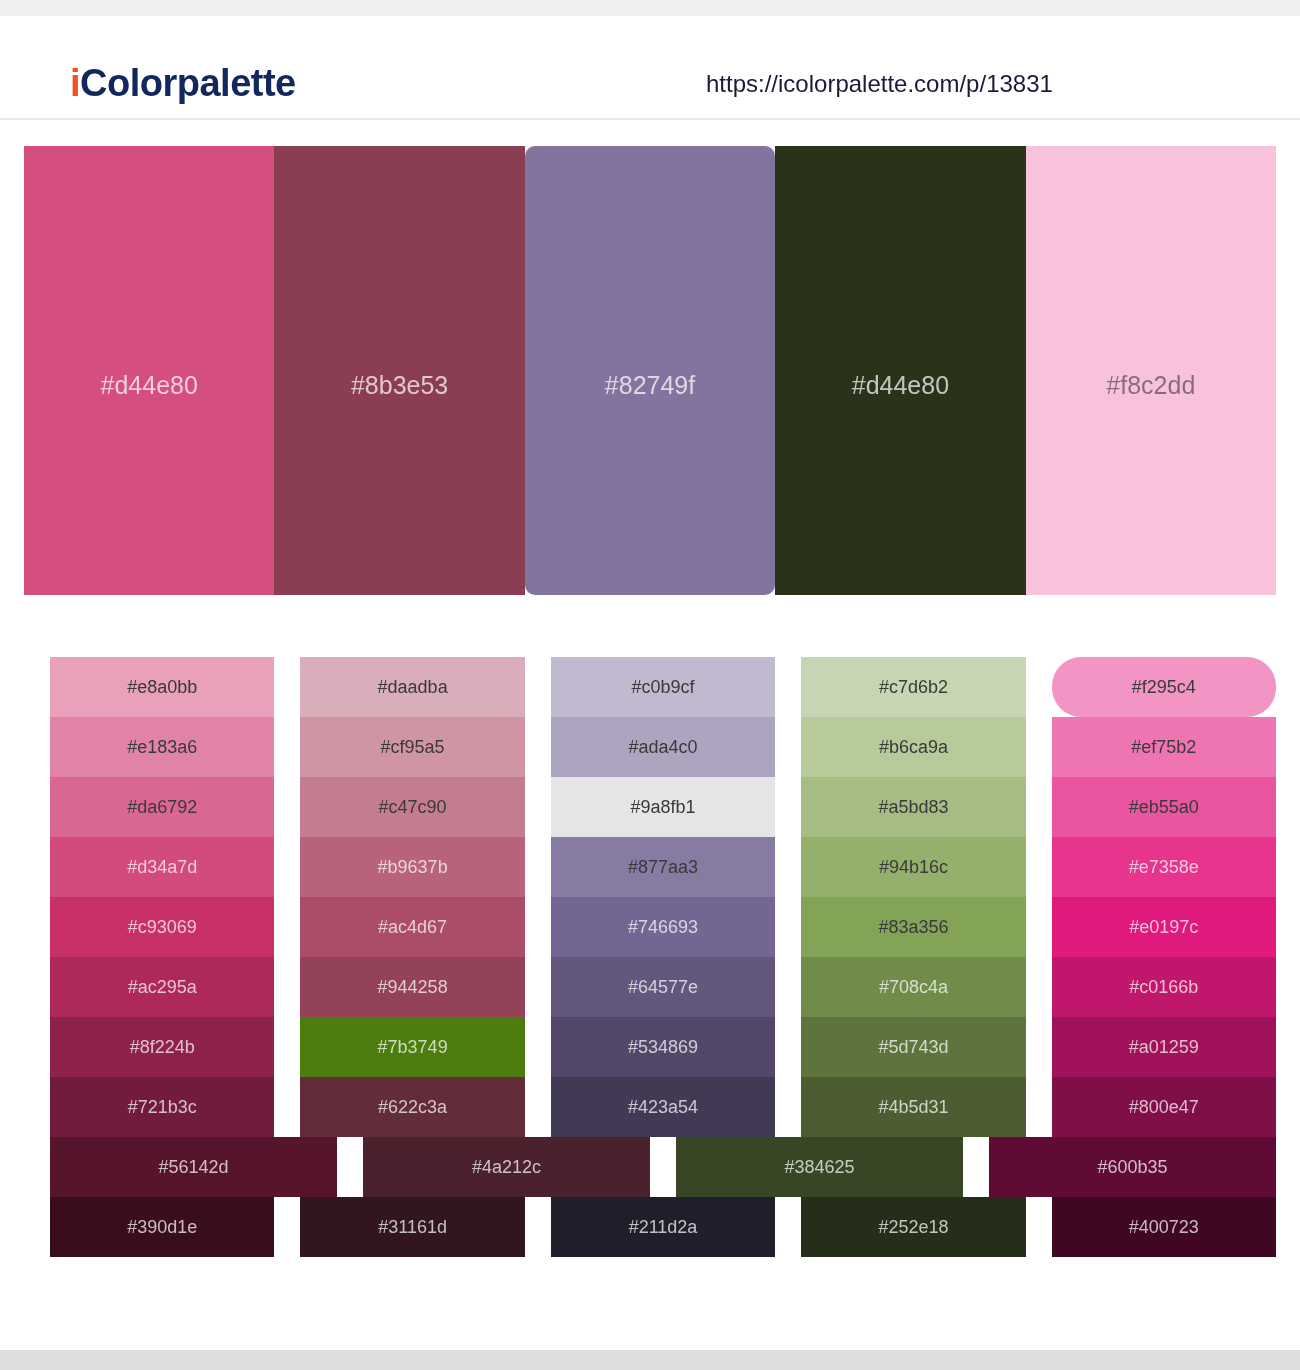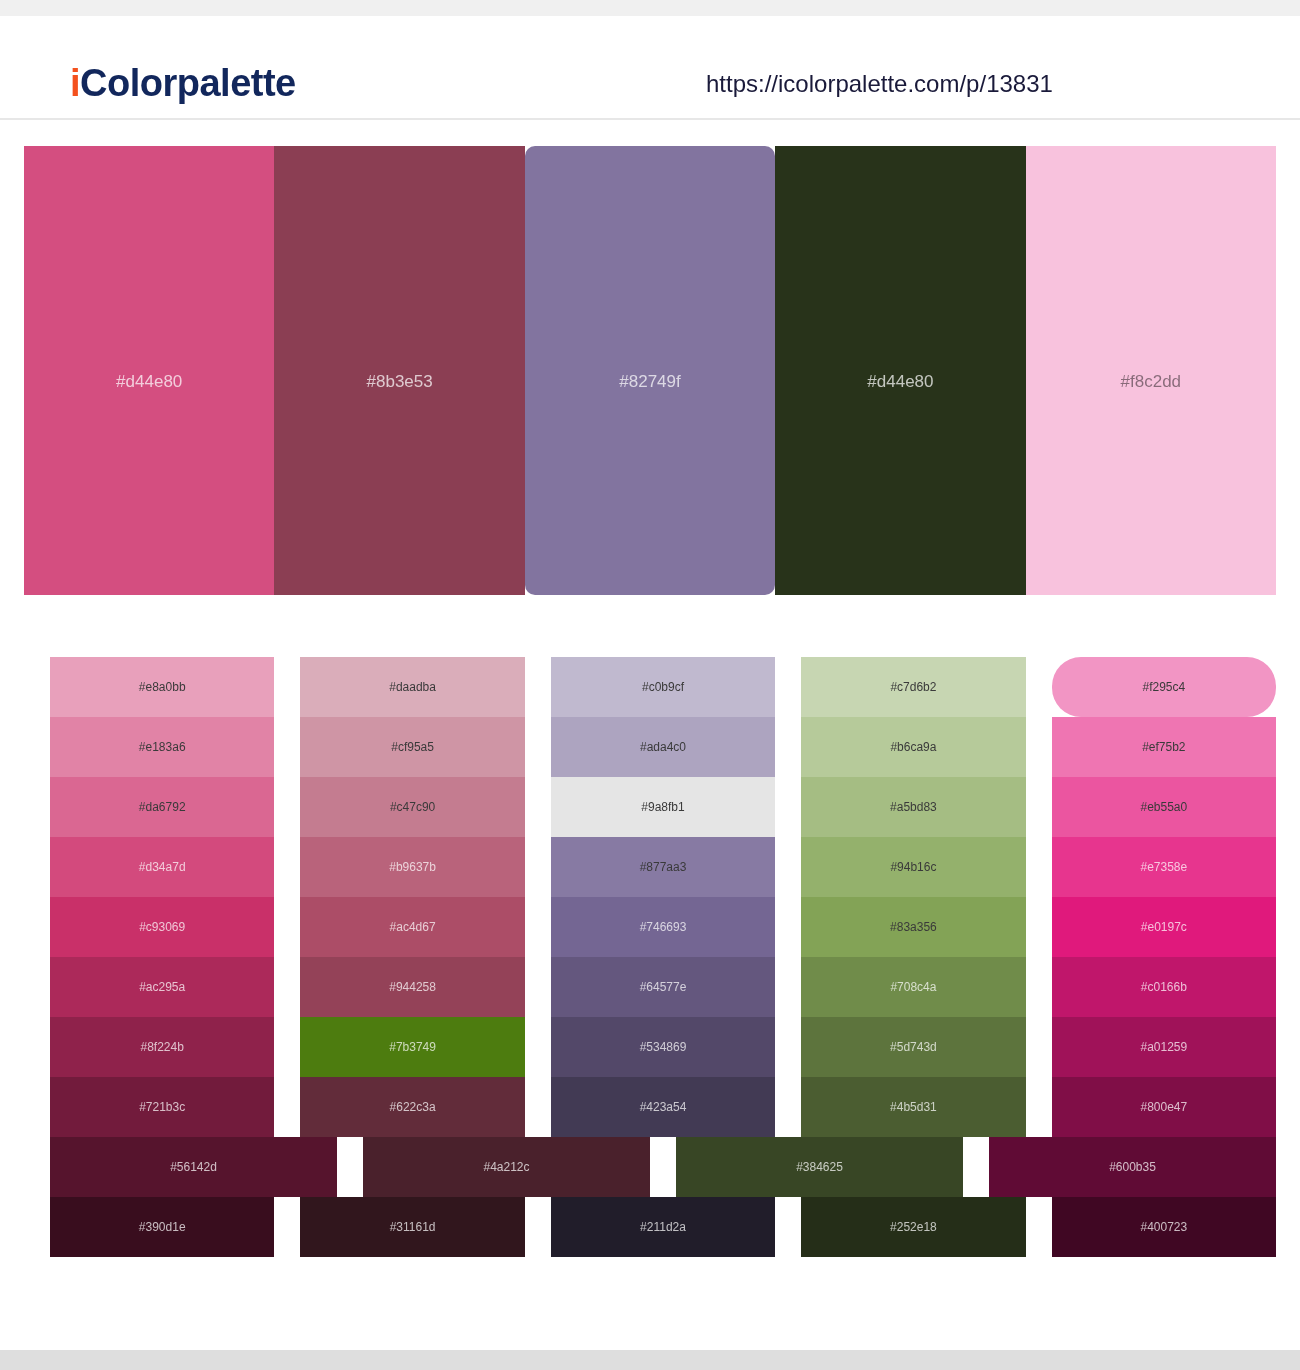--- a/index.html
+++ b/index.html
@@ -62,21 +62,21 @@
   }
   .swatch {
     flex: 1 1 0;
     position: relative;
   }
   .swatch-label {
     position: absolute;
     left: 0; right: 0;
     top: 227px;
     text-align: center;
-    font-size: 17px;
+    font-size: 25px;
     line-height: 1;
     color: rgba(255,255,255,0.78);
     white-space: nowrap;
   }
   .swatch.dark-text .swatch-label { color: rgba(255,255,255,0.72); }
   .swatch.light-bg .swatch-label { color: rgba(0,0,0,0.45); }
 
   
   .shades-grid {
     position: absolute;
@@ -87,21 +87,21 @@
   }
   .shade-row {
     display: flex;
     height: 60px;
   }
   .shade-cell {
     flex: 1 1 0;
     display: flex;
     align-items: center;
     justify-content: center;
-    font-size: 12px;
+    font-size: 18px;
     line-height: 1;
     white-space: nowrap;
     margin-left: 26px;
   }
   .shade-cell.on-light { color: #3a3a3a; }
   .shade-cell.on-dark  { color: rgba(255,255,255,0.72); }
 
   
   .footer-strip {
     position: absolute;

